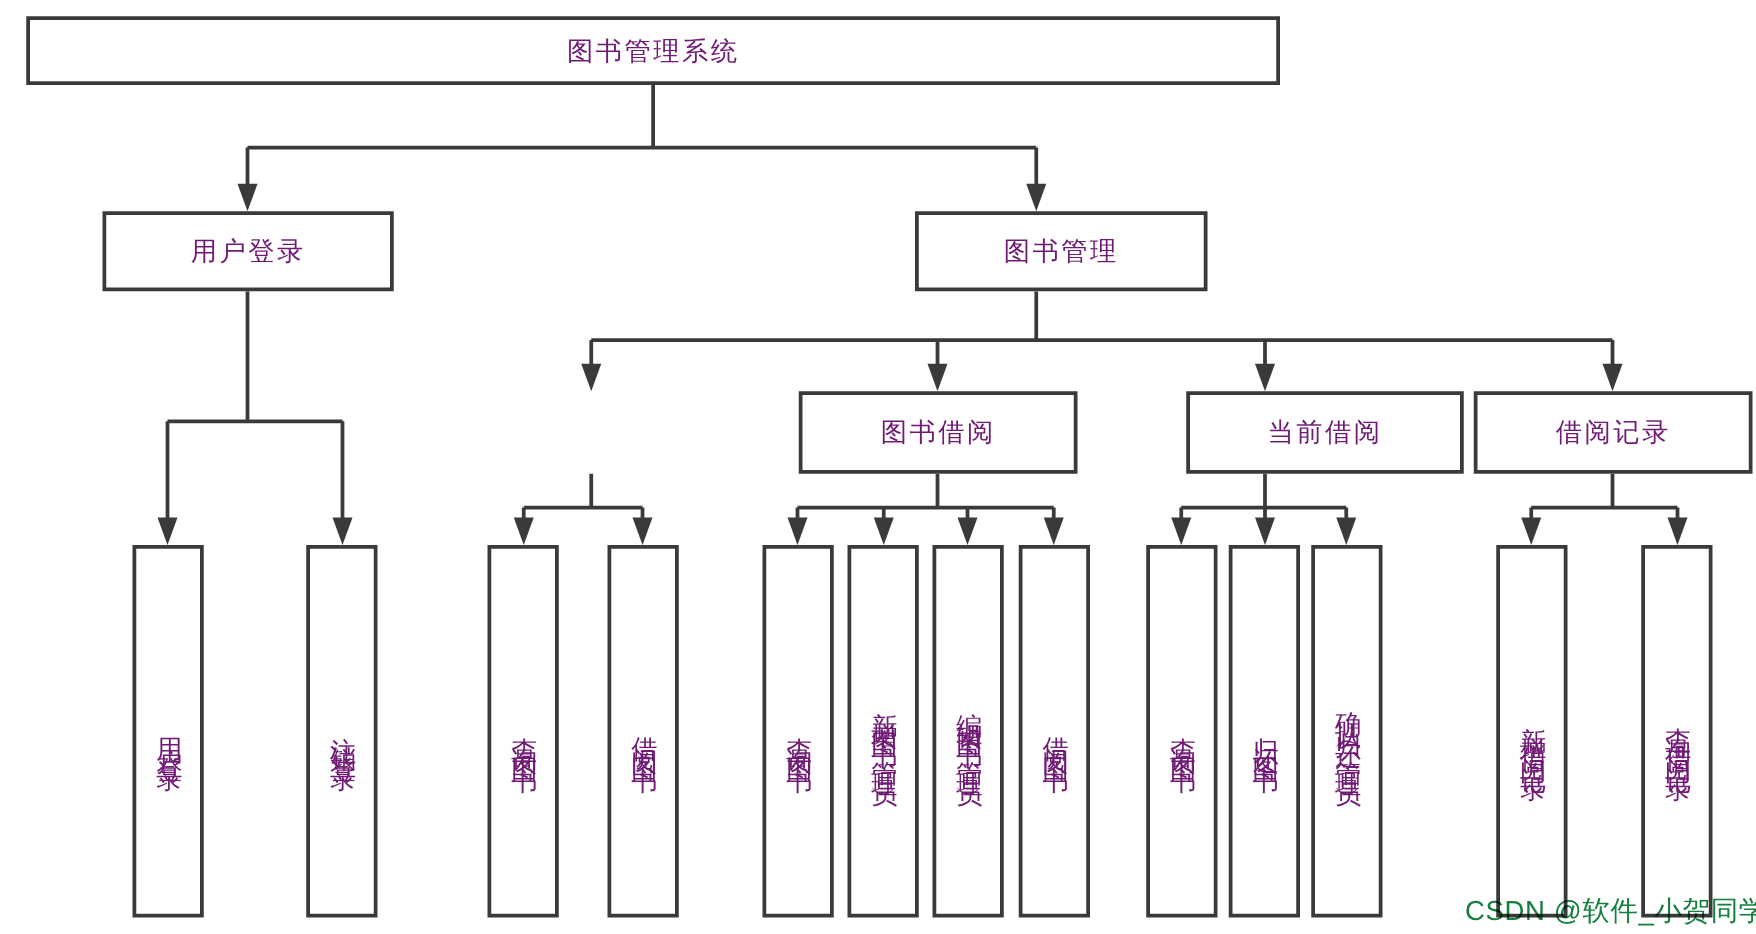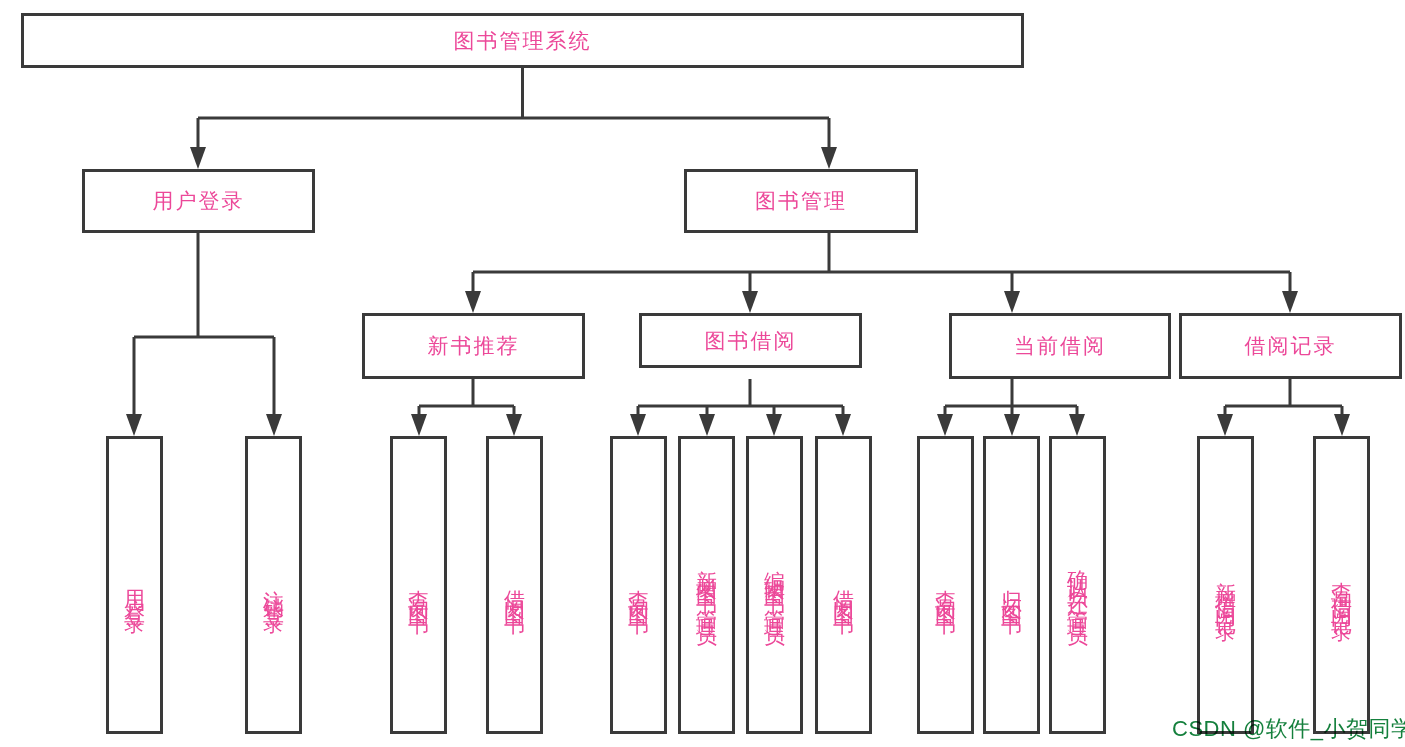--- a/index.html
+++ b/index.html
@@ -5,21 +5,21 @@
   * { margin:0; padding:0; box-sizing:border-box; }
   html,body { background:#ffffff; }
   body { font-family:"Liberation Sans", sans-serif; }
   .stage { position:relative; width:1405px; height:747px; background:#ffffff; overflow:hidden; }
   .connectors { position:absolute; left:0; top:0; width:1405px; height:747px; z-index:1; }
   .connectors path { stroke:#3a3a3a; stroke-width:3; fill:none; }
   .connectors polygon { fill:#3a3a3a; stroke:none; }
   .node {
     position:absolute; background:#ffffff; border:3px solid #3a3a3a;
     display:flex; align-items:center; justify-content:center;
-    z-index:2; color:#ec4899;
+    z-index:2; color:#701a75;
   }
   .hlabel { font-size:21px; letter-spacing:2px; white-space:nowrap; }
   .vlabel {
     writing-mode:vertical-rl; text-orientation:mixed;
     font-size:21px; letter-spacing:8px; padding-top:8px; white-space:nowrap;
   }
   .watermark {
     position:absolute; left:1172px; top:714px; width:230px;
     z-index:3; font-size:22px; color:#15803d; mix-blend-mode:multiply;
     white-space:nowrap; letter-spacing:0.5px;
@@ -80,28 +80,25 @@
     </g>
   </svg>
 
   <div class="node" style="left:21px; top:13px; width:1003px; height:55px;">
     <span class="hlabel">图书管理系统</span>
   </div>
 
   <div class="node" style="left:82px; top:169px; width:233px; height:64px;">
     <span class="hlabel">用户登录</span>
   </div>
-  <div class="node" style="left:684px; top:169px; width:234px; height:64px;">
+  <div class="node" style="left:732px; top:169px; width:234px; height:64px;">
     <span class="hlabel">图书管理</span>
   </div>
 
-  <div class="node" style="left:362px; top:313px; width:223px; height:66px;">
-    <span class="hlabel">新书推荐</span>
-  </div>
-  <div class="node" style="left:639px; top:313px; width:223px; height:55px;">
+  <div class="node" style="left:639px; top:313px; width:223px; height:66px;">
     <span class="hlabel">图书借阅</span>
   </div>
   <div class="node" style="left:901px; top:313px; width:222px; height:66px;margin-left:48px;">
     <span class="hlabel">当前借阅</span>
   </div>
   <div class="node" style="left:1179px; top:313px; width:223px; height:66px;">
     <span class="hlabel">借阅记录</span>
   </div>
 
   <div class="node" style="left:106px; top:436px; width:57px; height:298px;">

